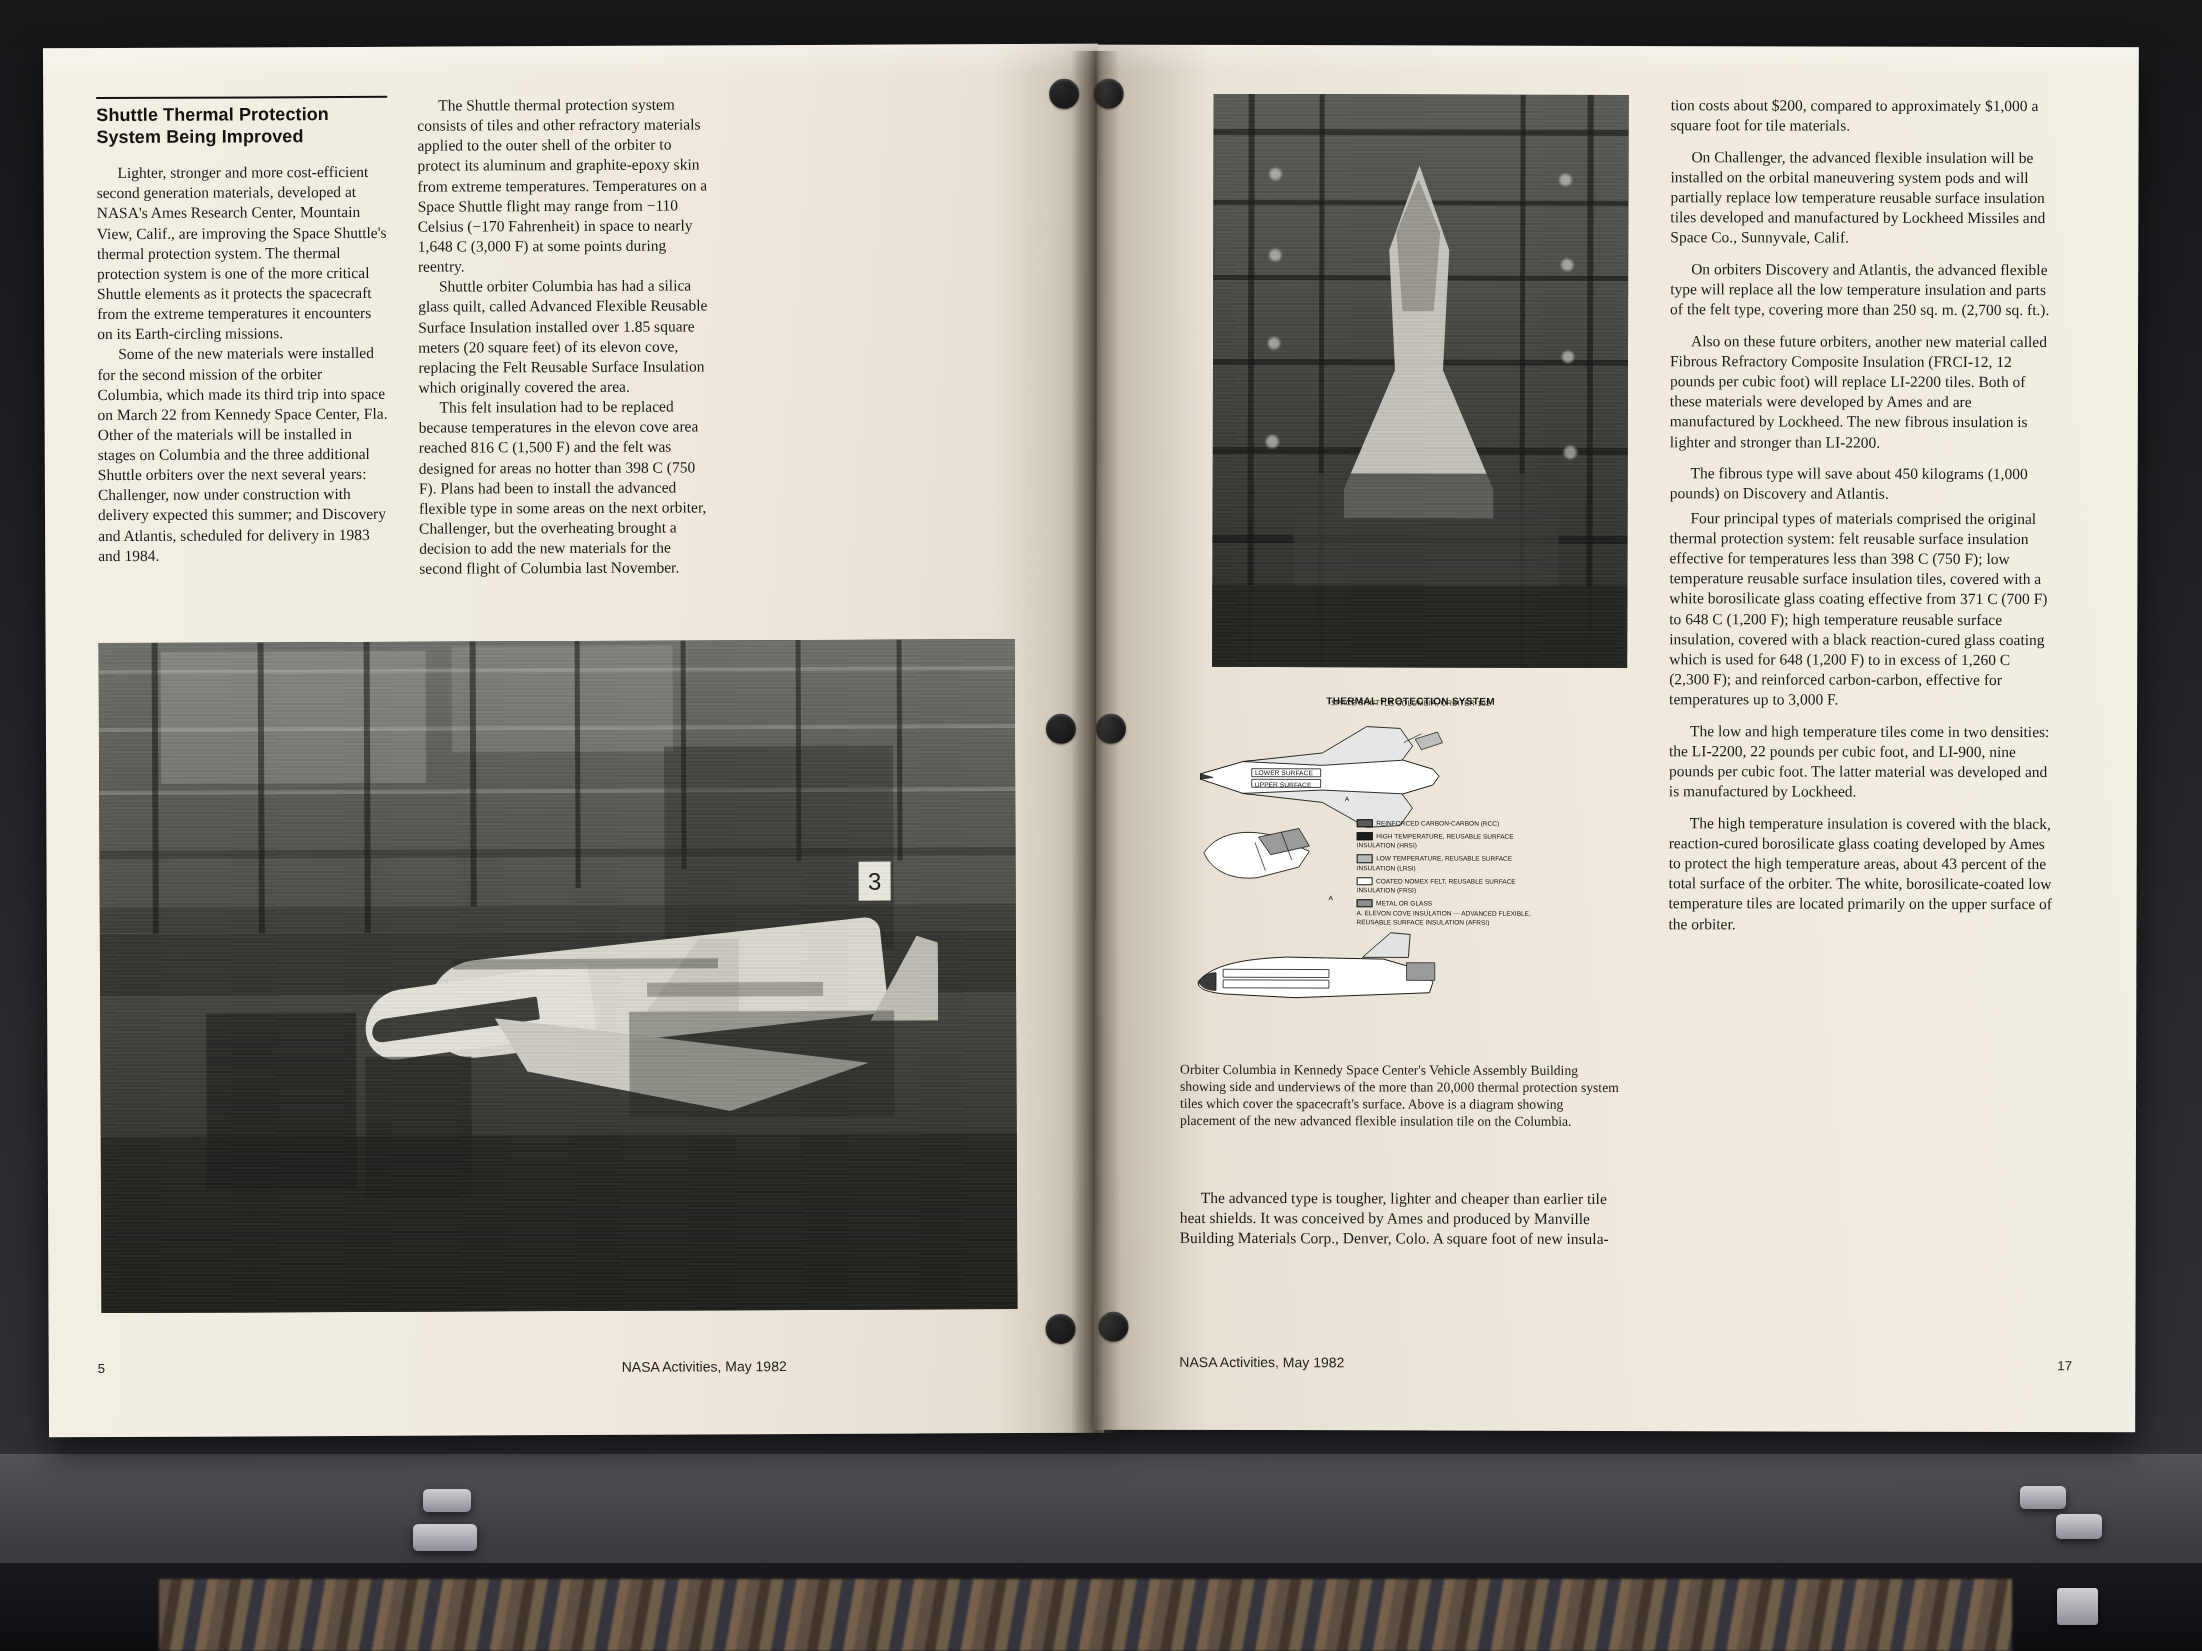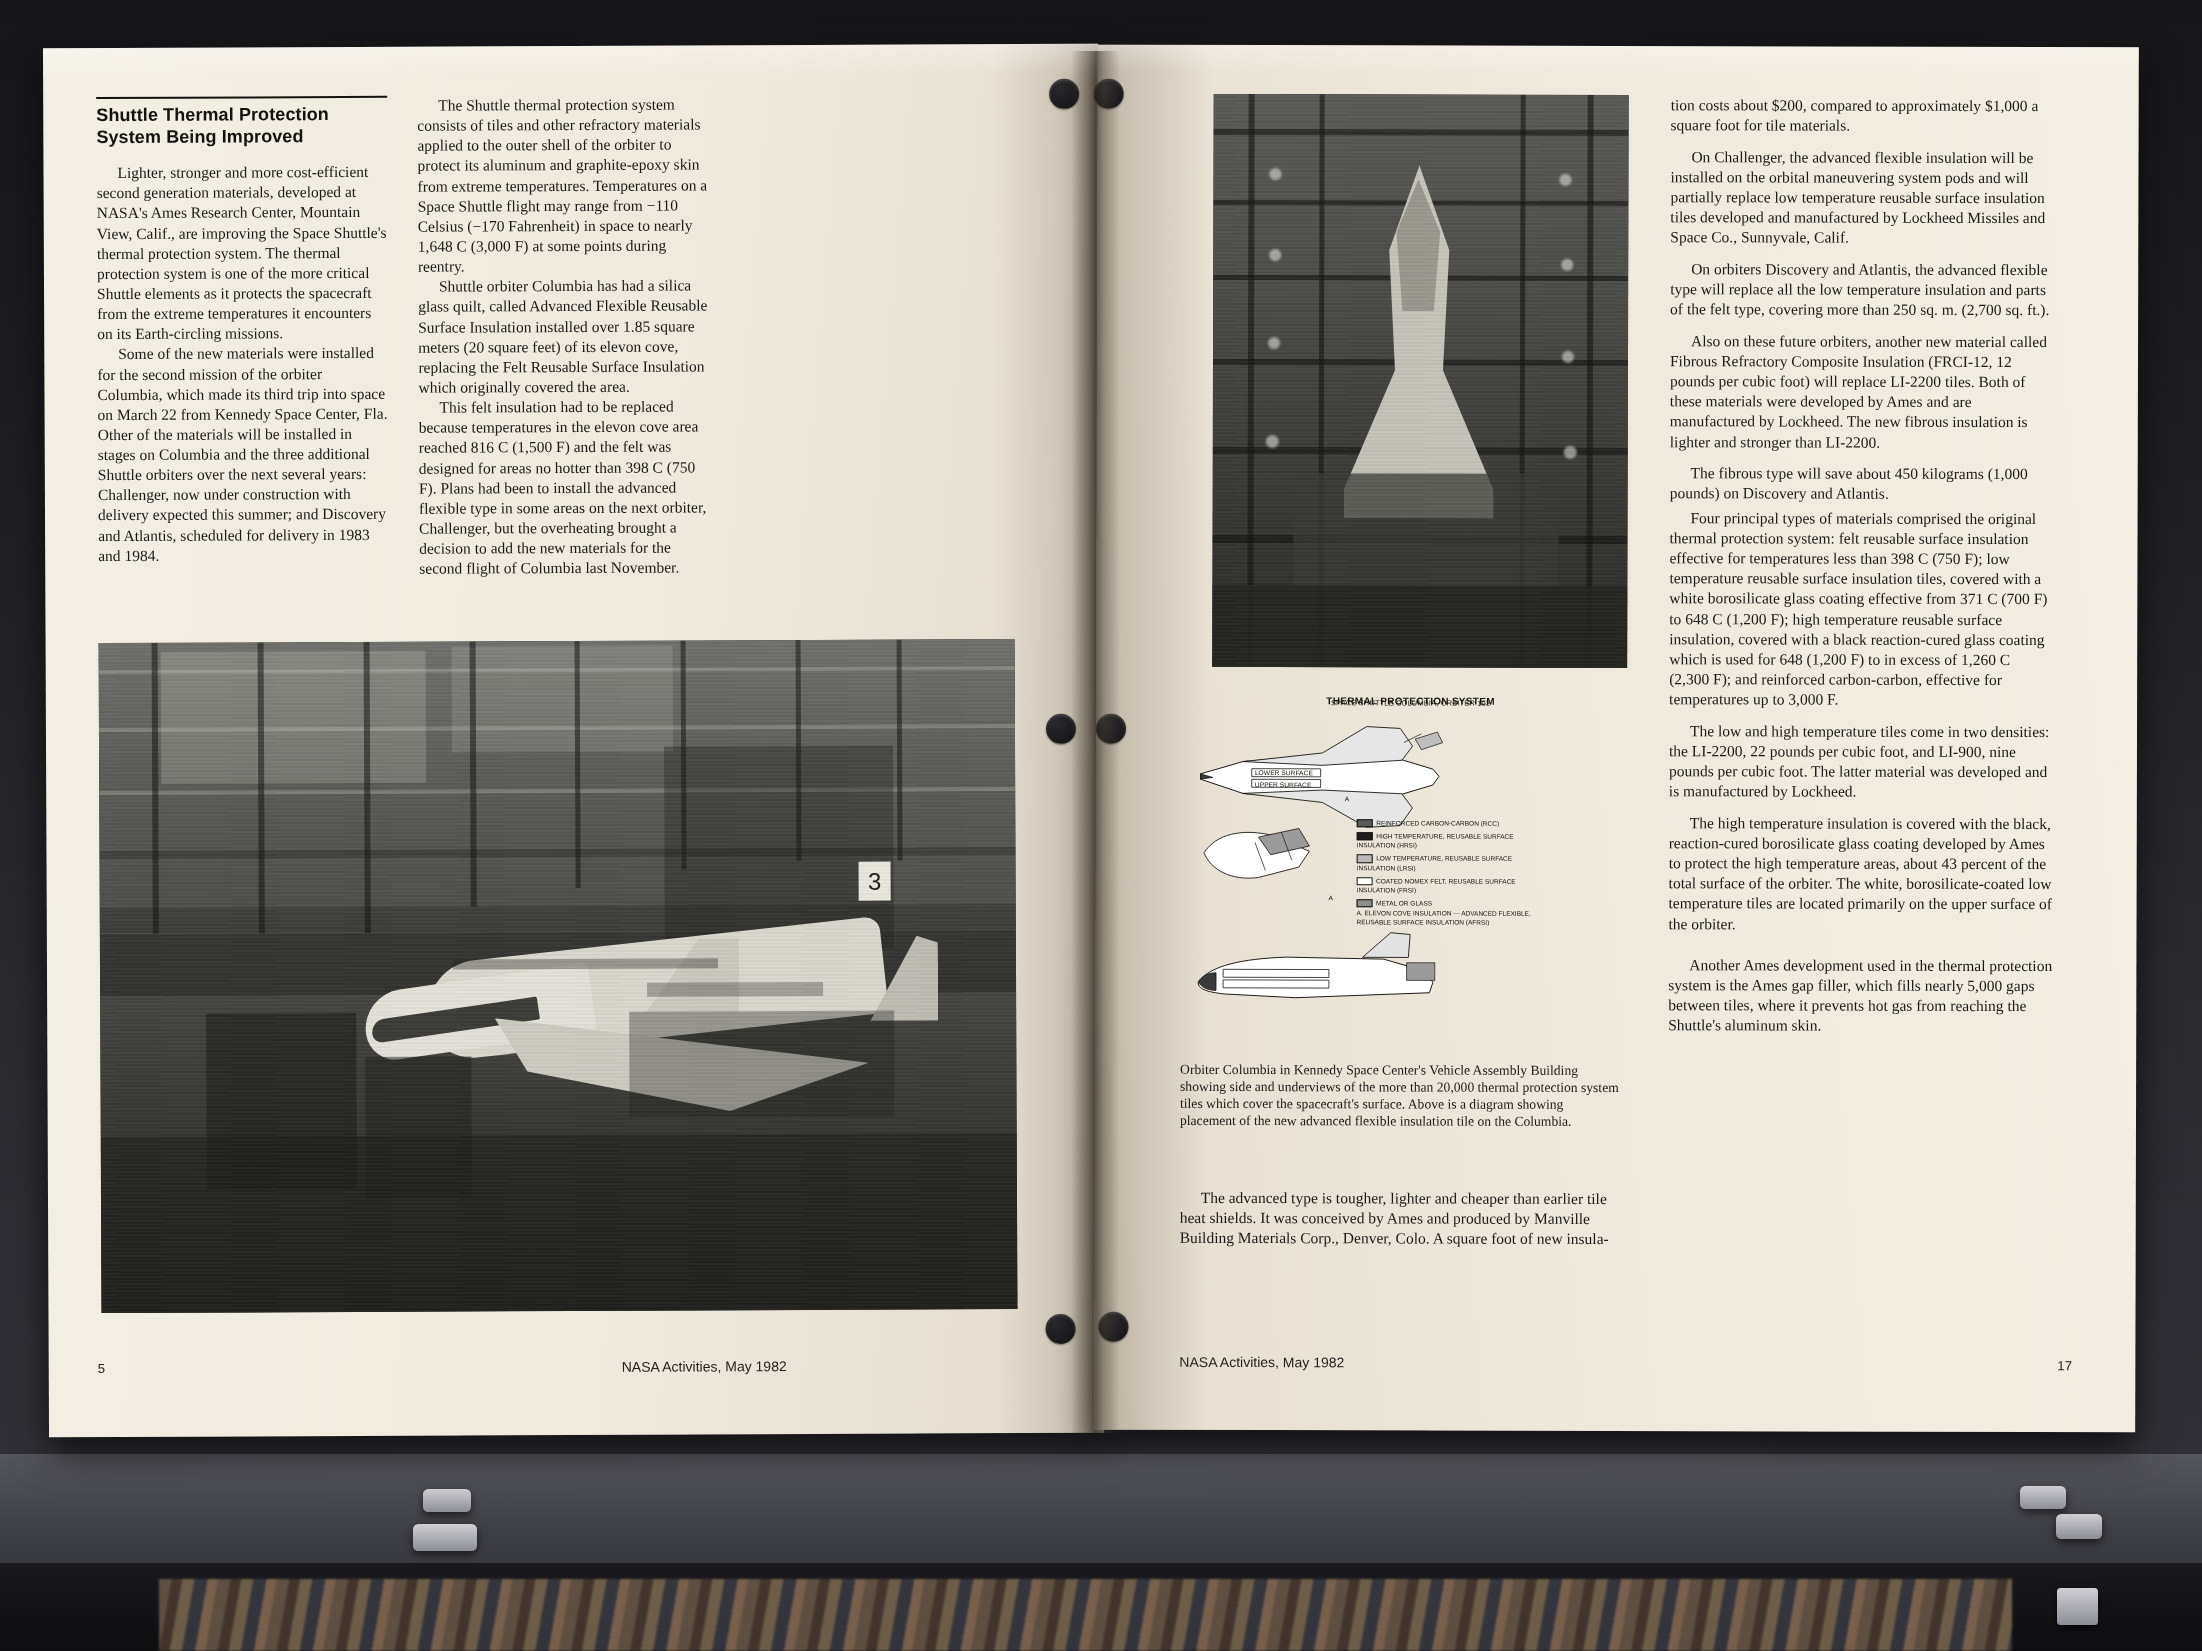--- a/index.html
+++ b/index.html
@@ -260,22 +260,21 @@
       </div>
 
       <div class="col" style="left:573px;top:49px;width:384px;font-size:15.5px;">
         <p class="noind" style="margin-bottom:11.5px;">tion costs about $200, compared to approximately $1,000 a square foot for tile materials.</p>
         <p style="margin-bottom:11.5px;">On Challenger, the advanced flexible insulation will be installed on the orbital maneuvering system pods and will partially replace low temperature reusable surface insulation tiles developed and manufactured by Lockheed Missiles and Space Co., Sunnyvale, Calif.</p>
         <p style="margin-bottom:11.5px;">On orbiters Discovery and Atlantis, the advanced flexible type will replace all the low temperature insulation and parts of the felt type, covering more than 250 sq. m. (2,700 sq. ft.).</p>
         <p style="margin-bottom:11.5px;">Also on these future orbiters, another new material called Fibrous Refractory Composite Insulation (FRCI-12, 12 pounds per cubic foot) will replace LI-2200 tiles. Both of these materials were developed by Ames and are manufactured by Lockheed. The new fibrous insulation is lighter and stronger than LI-2200.</p>
         <p style="margin-bottom:4.4px;">The fibrous type will save about 450 kilograms (1,000 pounds) on Discovery and Atlantis.</p>
         <p style="margin-bottom:11.5px;">Four principal types of materials comprised the original thermal protection system: felt reusable surface insulation effective for temperatures less than 398 C (750 F); low temperature reusable surface insulation tiles, covered with a white borosilicate glass coating effective from 371 C (700 F) to 648 C (1,200 F); high temperature reusable surface insulation, covered with a black reaction-cured glass coating which is used for 648 (1,200 F) to in excess of 1,260 C (2,300 F); and reinforced carbon-carbon, effective for temperatures up to 3,000 F.</p>
         <p style="margin-bottom:11.5px;">The low and high temperature tiles come in two densities: the LI-2200, 22 pounds per cubic foot, and LI-900, nine pounds per cubic foot. The latter material was developed and is manufactured by Lockheed.</p>
-        <p style="margin-bottom:21px;">The high temperature insulation is covered with the black, reaction-cured borosilicate glass coating developed by Ames to protect the high temperature areas, about 43 percent of the total surface of the orbiter. The white, borosilicate-coated low temperature tiles are located primarily on the upper surface of the orbiter.</p>
-        <p>Another Ames development used in the thermal protection system is the Ames gap filler, which fills nearly 5,000 gaps between tiles, where it prevents hot gas from reaching the Shuttle's aluminum skin.</p>
+        <p style="margin-bottom:27px;">The high temperature insulation is covered with the black, reaction-cured borosilicate glass coating developed by Ames to protect the high temperature areas, about 43 percent of the total surface of the orbiter. The white, borosilicate-coated low temperature tiles are located primarily on the upper surface of the orbiter.</p>
       </div>
 
       <div class="hole" style="left:-4.4px;top:34px;"></div>
       <div class="hole" style="left:0px;top:669px;"></div>
       <div class="hole" style="left:3.5px;top:1267px;"></div>
 
       <div class="runfoot" style="left:85px;top:1309px;">NASA Activities, May 1982</div>
       <div class="folio" style="left:963px;top:1311px;">17</div>
     </div>
 

